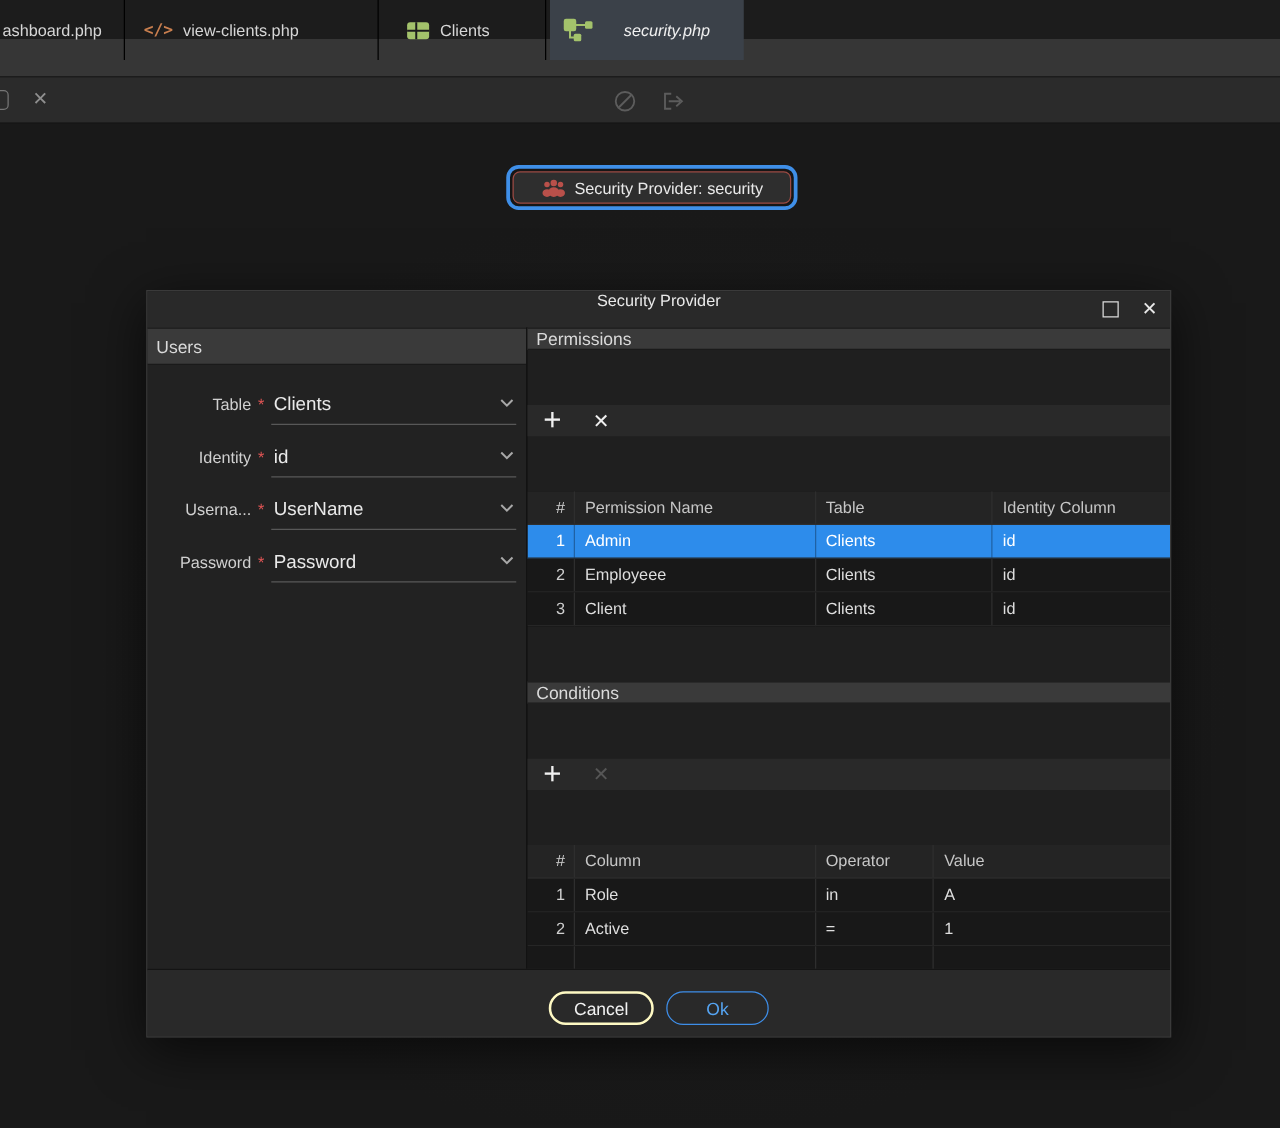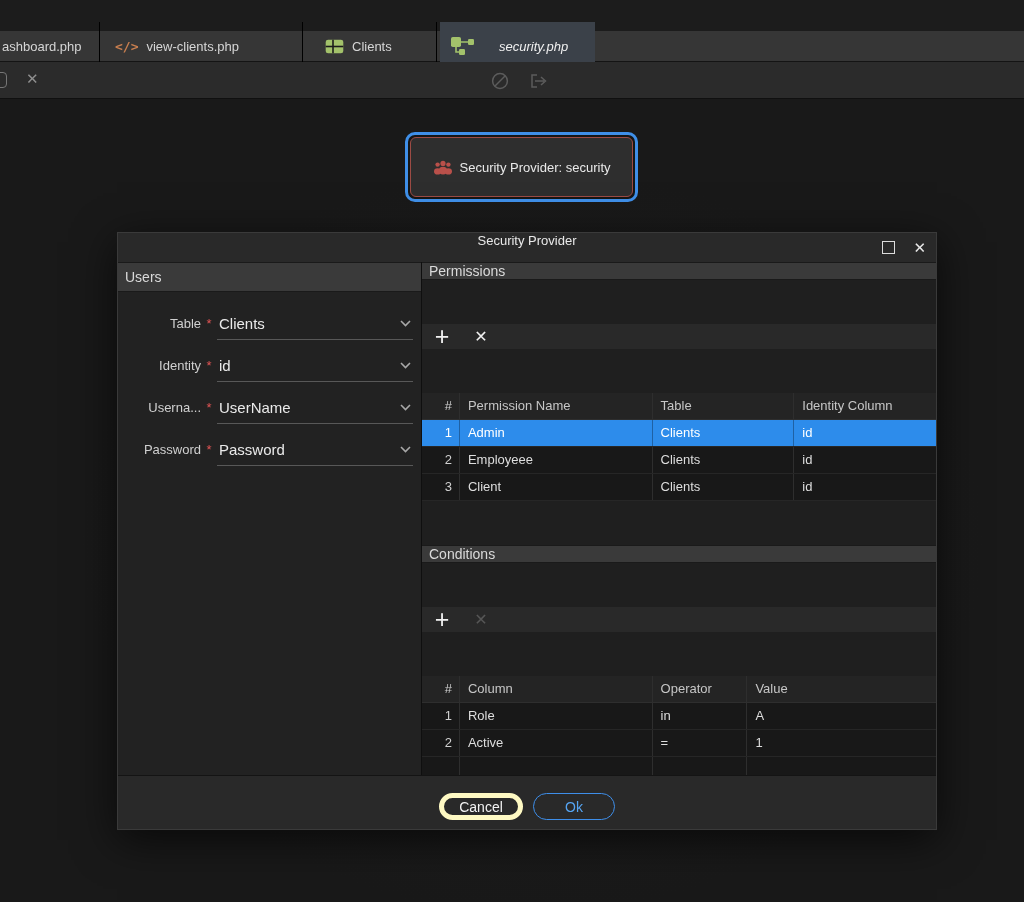--- a/index.html
+++ b/index.html
@@ -2,21 +2,21 @@
 <html><head>
 <meta charset="utf-8">
 <style>
   * { margin:0; padding:0; box-sizing:border-box; }
   html,body { width:1024px; height:902px; overflow:hidden; background:#191919;
     font-family:"Liberation Sans", sans-serif; -webkit-font-smoothing:antialiased; }
 
   
   .tabbar { position:relative; width:1024px; height:31px; background:#1c1c1c; display:flex; }
   .tab { height:48px; display:flex; align-items:center; gap:8px; color:#d6d6d6;
-    font-size:13px; border-right:1px solid #000; padding:0 10px; overflow:hidden; white-space:nowrap;margin-top:22px; }
+    font-size:13px; border-right:1px solid #000; padding:0 10px; overflow:hidden; white-space:nowrap; }
   .tab.t1 { width:100px; padding-left:2px; }
   .tab.t2 { width:203px; padding-left:15px; }
   .tab.t3 { width:134px; padding-left:22px; }
   .tab.t4 { width:155px; margin-left:3px; background:#3b4149; border-right:none; color:#f0f0f0;gap:24px; }
   .tab.t4 .tab-label { font-style:italic; }
   .code-glyph { color:#c97f4f; font-family:"DejaVu Sans Mono", monospace; font-weight:bold; font-size:13px; }
   .tab-close { color:#cfcfcf; font-size:12px; margin-left:4px; }
 
   
   .band { width:1024px; height:31px; background:#363636; border-bottom:1px solid #141414; }
@@ -25,21 +25,21 @@
     border:1.5px solid #767676; border-radius:4px; }
   .tb-x { position:absolute; left:26px; top:8px; color:#8f8f8f; font-size:15px; }
   .tb-block { position:absolute; left:490px; top:9px; }
   .tb-export { position:absolute; left:528px; top:9px; }
 
   
   .canvas { position:relative; width:1024px; height:802px;
     background:radial-gradient(ellipse at 52% 55%, #1d1d1d 0%, #191919 60%); }
 
   
-  .node { position:absolute; left:405px; top:33px; width:233px; height:70px;
+  .node { position:absolute; left:405px; top:33px; width:233px; height:36px;
     border:3px solid #3f8fe8; border-radius:10px; background:#161616; padding:2px; }
   .node-inner { width:100%; height:100%; border:1px solid #9c4b44; border-radius:6px;
     background:#2e2e2e; display:flex; align-items:center; justify-content:center; gap:7px;
     color:#e9e9e9; font-size:13px; white-space:nowrap; }
 
   
   .dialog { position:absolute; left:117px; top:133px; width:820px; height:598px;
     background:#222; border:1px solid #3a3a3a; box-shadow:0 10px 40px rgba(0,0,0,.65); }
   .titlebar { position:absolute; left:0; top:0; width:100%; height:29px; background:#292929;
     display:flex; justify-content:center; color:#e9e9e9; font-size:13px; }
@@ -83,21 +83,21 @@
   .cond .c1 { width:193px; } .cond .c2 { width:95px;  } .cond .c3 { width:189px; }
   .trow.selected { background:#2d8ceb; color:#fff; }
   .trow.selected .cell { border-right-color:rgba(0,0,0,.30); }
   .trow.selected .cell.num { color:#fff; }
 
   
   .dlg-footer { position:absolute; left:0; bottom:0; width:100%; height:54px; background:#292929;
     border-top:1px solid #141414; display:flex; justify-content:center; align-items:center; gap:10px; padding-top:8px; }
   .btn { height:27px; border-radius:14px; background:transparent; font-size:14px;
     display:flex; align-items:center; justify-content:center; font-family:"Liberation Sans",sans-serif; }
-  .btn.cancel { width:84px; border:5px solid #fef9c3; color:#f2f2f2; }
+  .btn.cancel { width:84px; border:2px solid #fef9c3; color:#f2f2f2; }
   .btn.ok { width:82px; border:1px solid #3e8ee9; color:#55a4f2; }
 </style>
 </head>
 <body>
 
 <div class="tabbar">
   <div class="tab t1">
     <span class="tab-label">ashboard.php</span>
   </div>
   <div class="tab t2">

